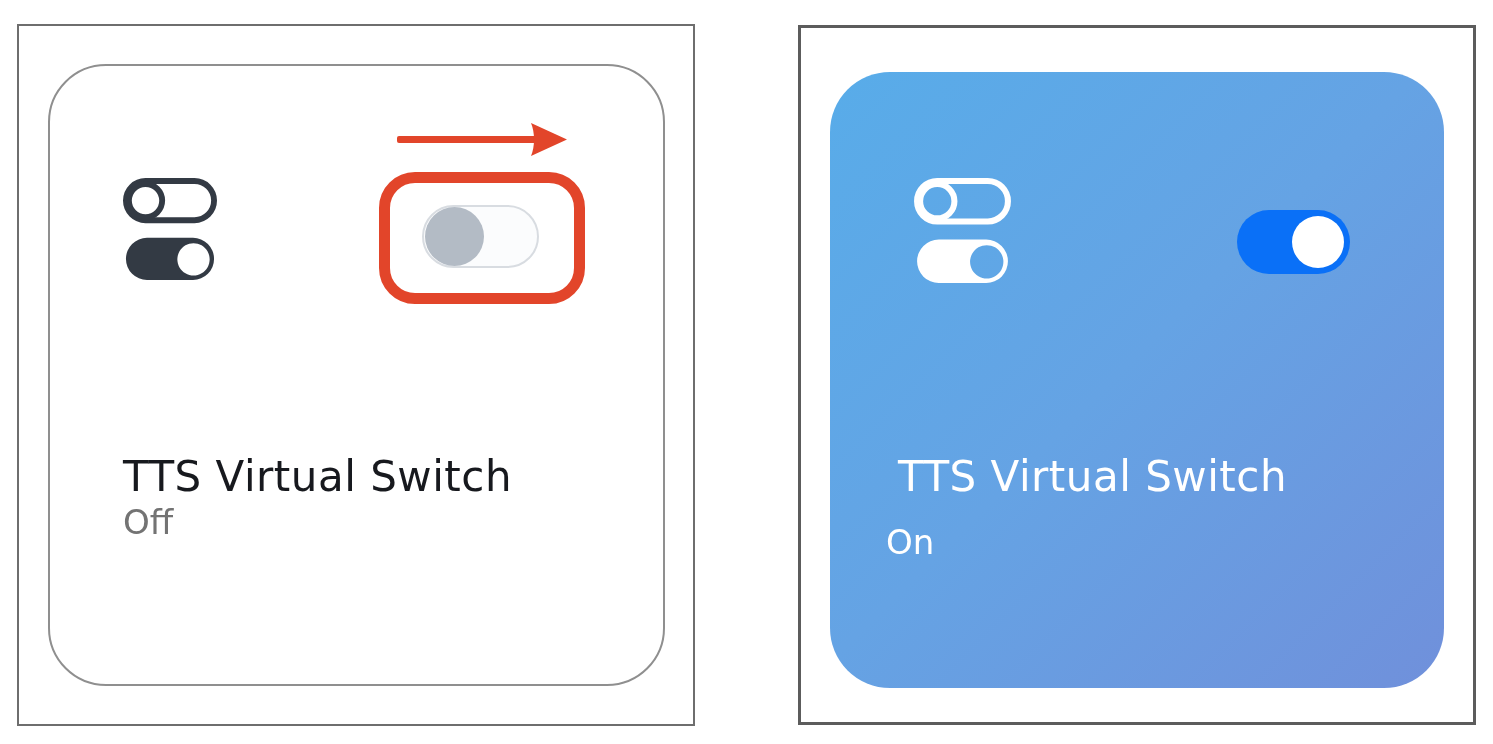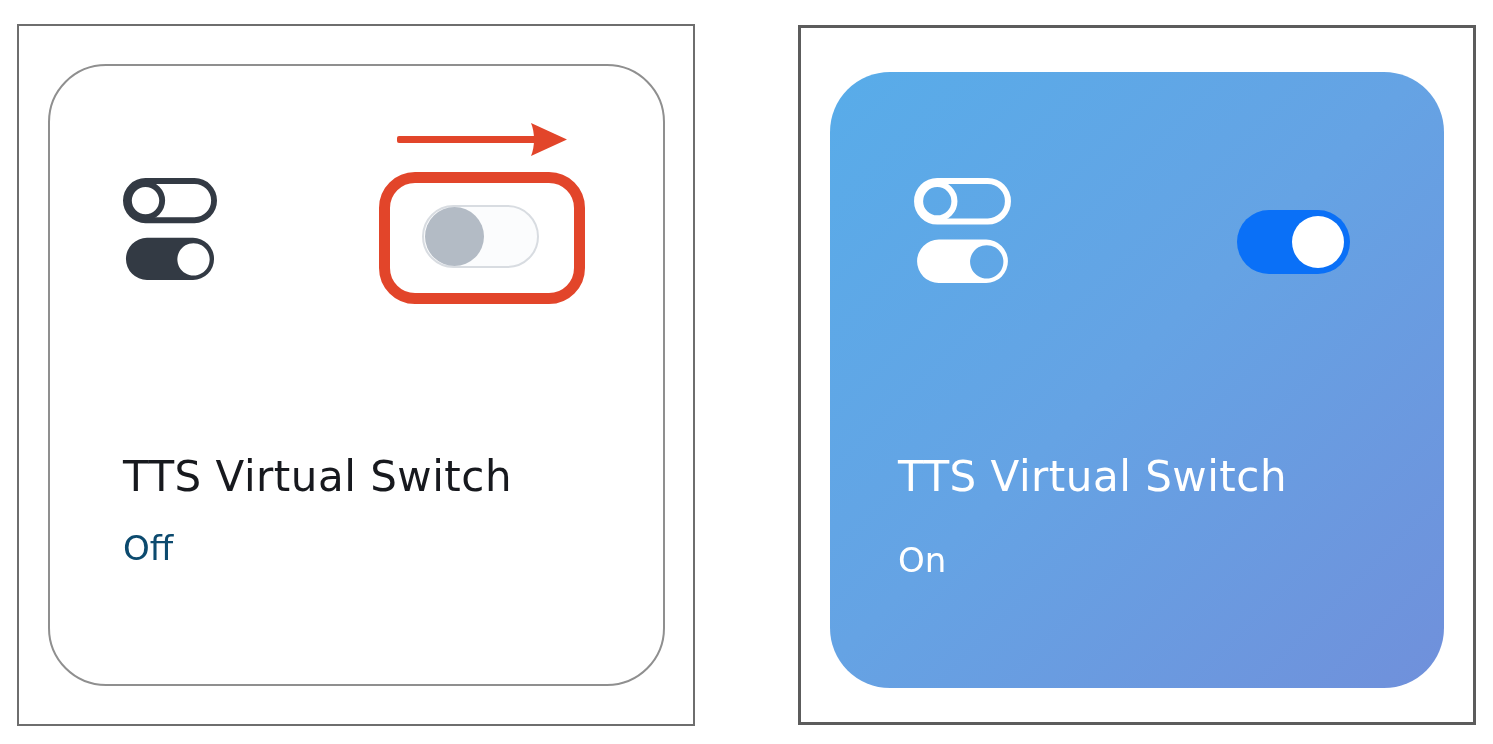--- a/index.html
+++ b/index.html
@@ -108,29 +108,29 @@
     left: 73px; top: 386px;
     font-size: 42px;
     line-height: 1.2;
     font-weight: 400;
     letter-spacing: 0.5px;
     color: #17191e;
     white-space: nowrap;
   }
   .tile-status {
     position: absolute;
-    left: 73px; top: 462px;
+    left: 73px; top: 436px;
     font-size: 34px;
     line-height: 1.2;
     font-weight: 400;
-    color: #0c4a6e;
+    color: #737373;
     white-space: nowrap;
   }
   .card-on .tile-title  { left: 68px; top: 380px; color: #ffffff; }
-  .card-on .tile-status { left: 68px; top: 450px; color: #ffffff; margin-top: 18px; }
+  .card-on .tile-status { left: 56px; top: 450px; color: #ffffff; }
 </style>
 </head>
 <body>
 
 <div class="stage">
 
   <div class="panel panel-before">
     <div class="card card-off">
 
       <span class="toggles-icon dark">

